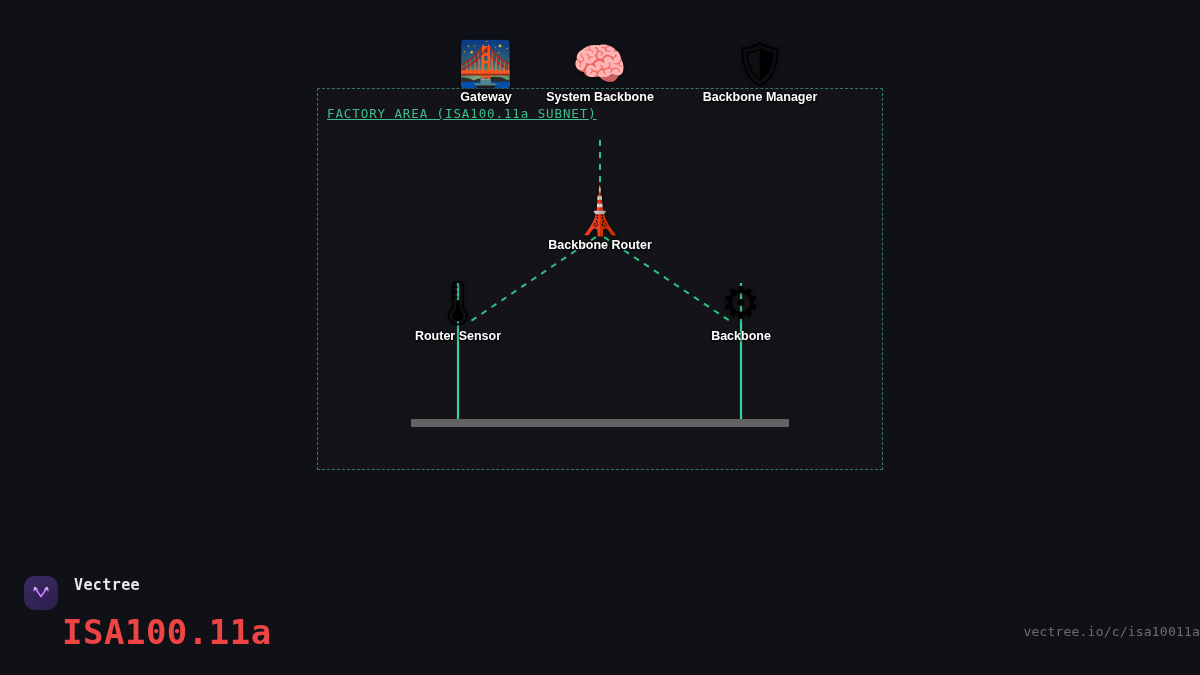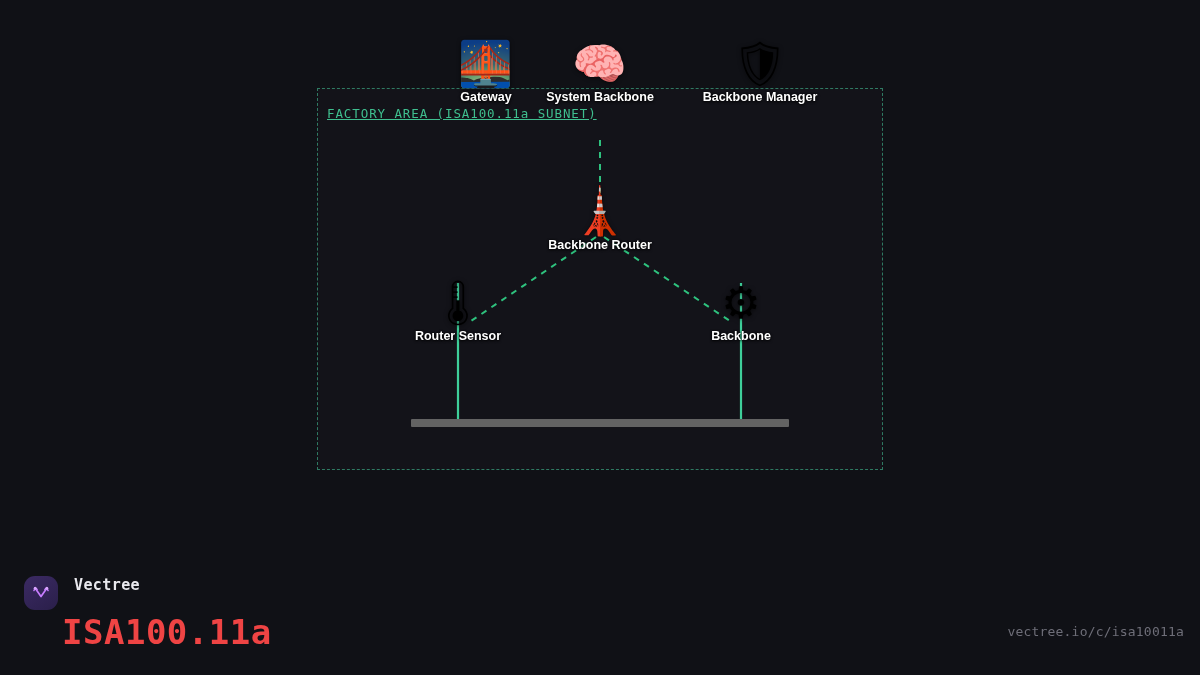--- a/index.html
+++ b/index.html
@@ -151,21 +151,21 @@
     font-family: "DejaVu Sans Mono", "Liberation Mono", monospace;
     font-size: 34px;
     font-weight: bold;
     color: #ef4444;
     letter-spacing: 0.5px;
     margin-left: 40px;
   }
 
   #footer-url {
     position: absolute;
-    right: 16px;
+    right: 0;
     top: 624px;
     font-family: "DejaVu Sans Mono", "Liberation Mono", monospace;
     font-size: 13px;
     color: #6e6e78;
     letter-spacing: 0.2px;
   }
 </style>
 </head>
 <body>
 

